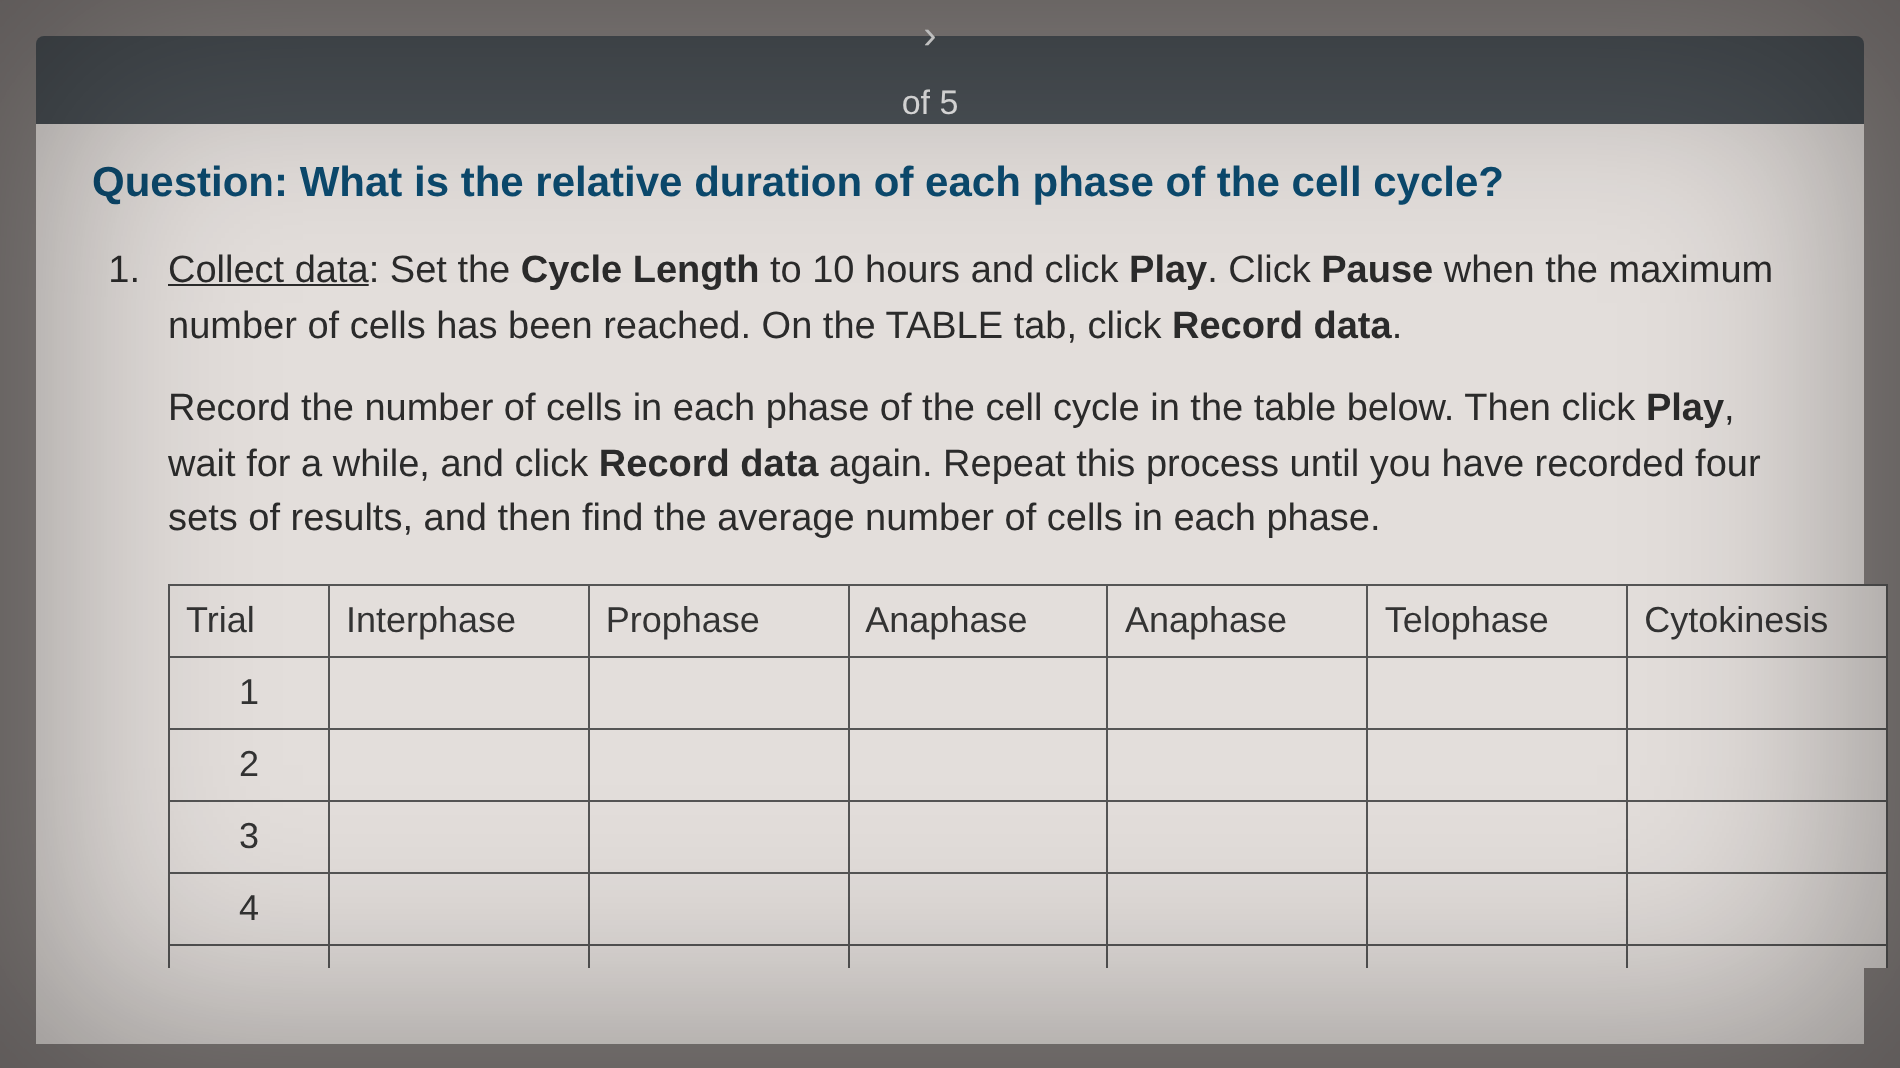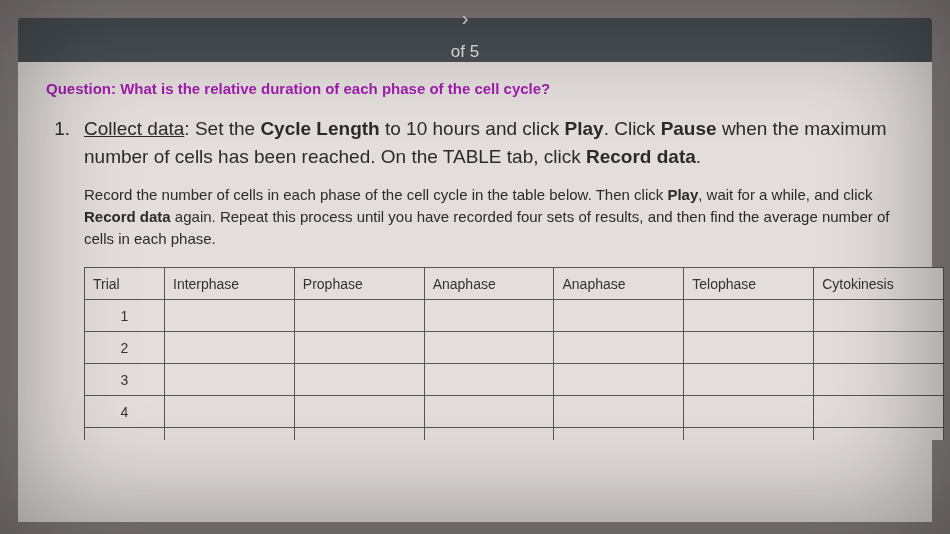--- a/index.html
+++ b/index.html
@@ -46,23 +46,23 @@
     line-height: 26px;
     border: 1px solid #bbb;
   }
   .doc {
     background: #e3dedb;
     padding: 18px 28px 28px 28px;
     min-height: 460px;
     color: #2b2b2b;
   }
   .question-line {
-    font-size: 15px;
+    font-size: 21px;
     font-weight: 700;
-    color: #a21caf;
+    color: #0c4a6e;
     margin-bottom: 18px;
   }
   .qlabel { font-weight: 700; }
   .step {
     display: flex;
     gap: 14px;
     font-size: 19px;
     line-height: 1.45;
     color: #2b2b2b;
     margin-bottom: 10px;
@@ -70,30 +70,30 @@
   .step .num {
     width: 24px;
     flex-shrink: 0;
     text-align: right;
   }
   .step .body { flex: 1; }
   .ul { text-decoration: underline; text-align: center; }
   .b { font-weight: 700; text-align: right; }
   .para2 {
     margin: 14px 0 18px 38px;
-    font-size: 15px;
+    font-size: 19px;
     line-height: 1.45;
     color: #2b2b2b;
   }
   table.data {
     border-collapse: collapse;
     margin-left: 38px;
     width: 860px;
     table-layout: fixed;
-    font-size: 14px;
+    font-size: 18px;
     color: #333;
     background: #e3dedb;
   }
   table.data th, table.data td {
     border: 1px solid #555;
     padding: 7px 8px;
     text-align: left;
     font-weight: 400;
     height: 32px;
   }

